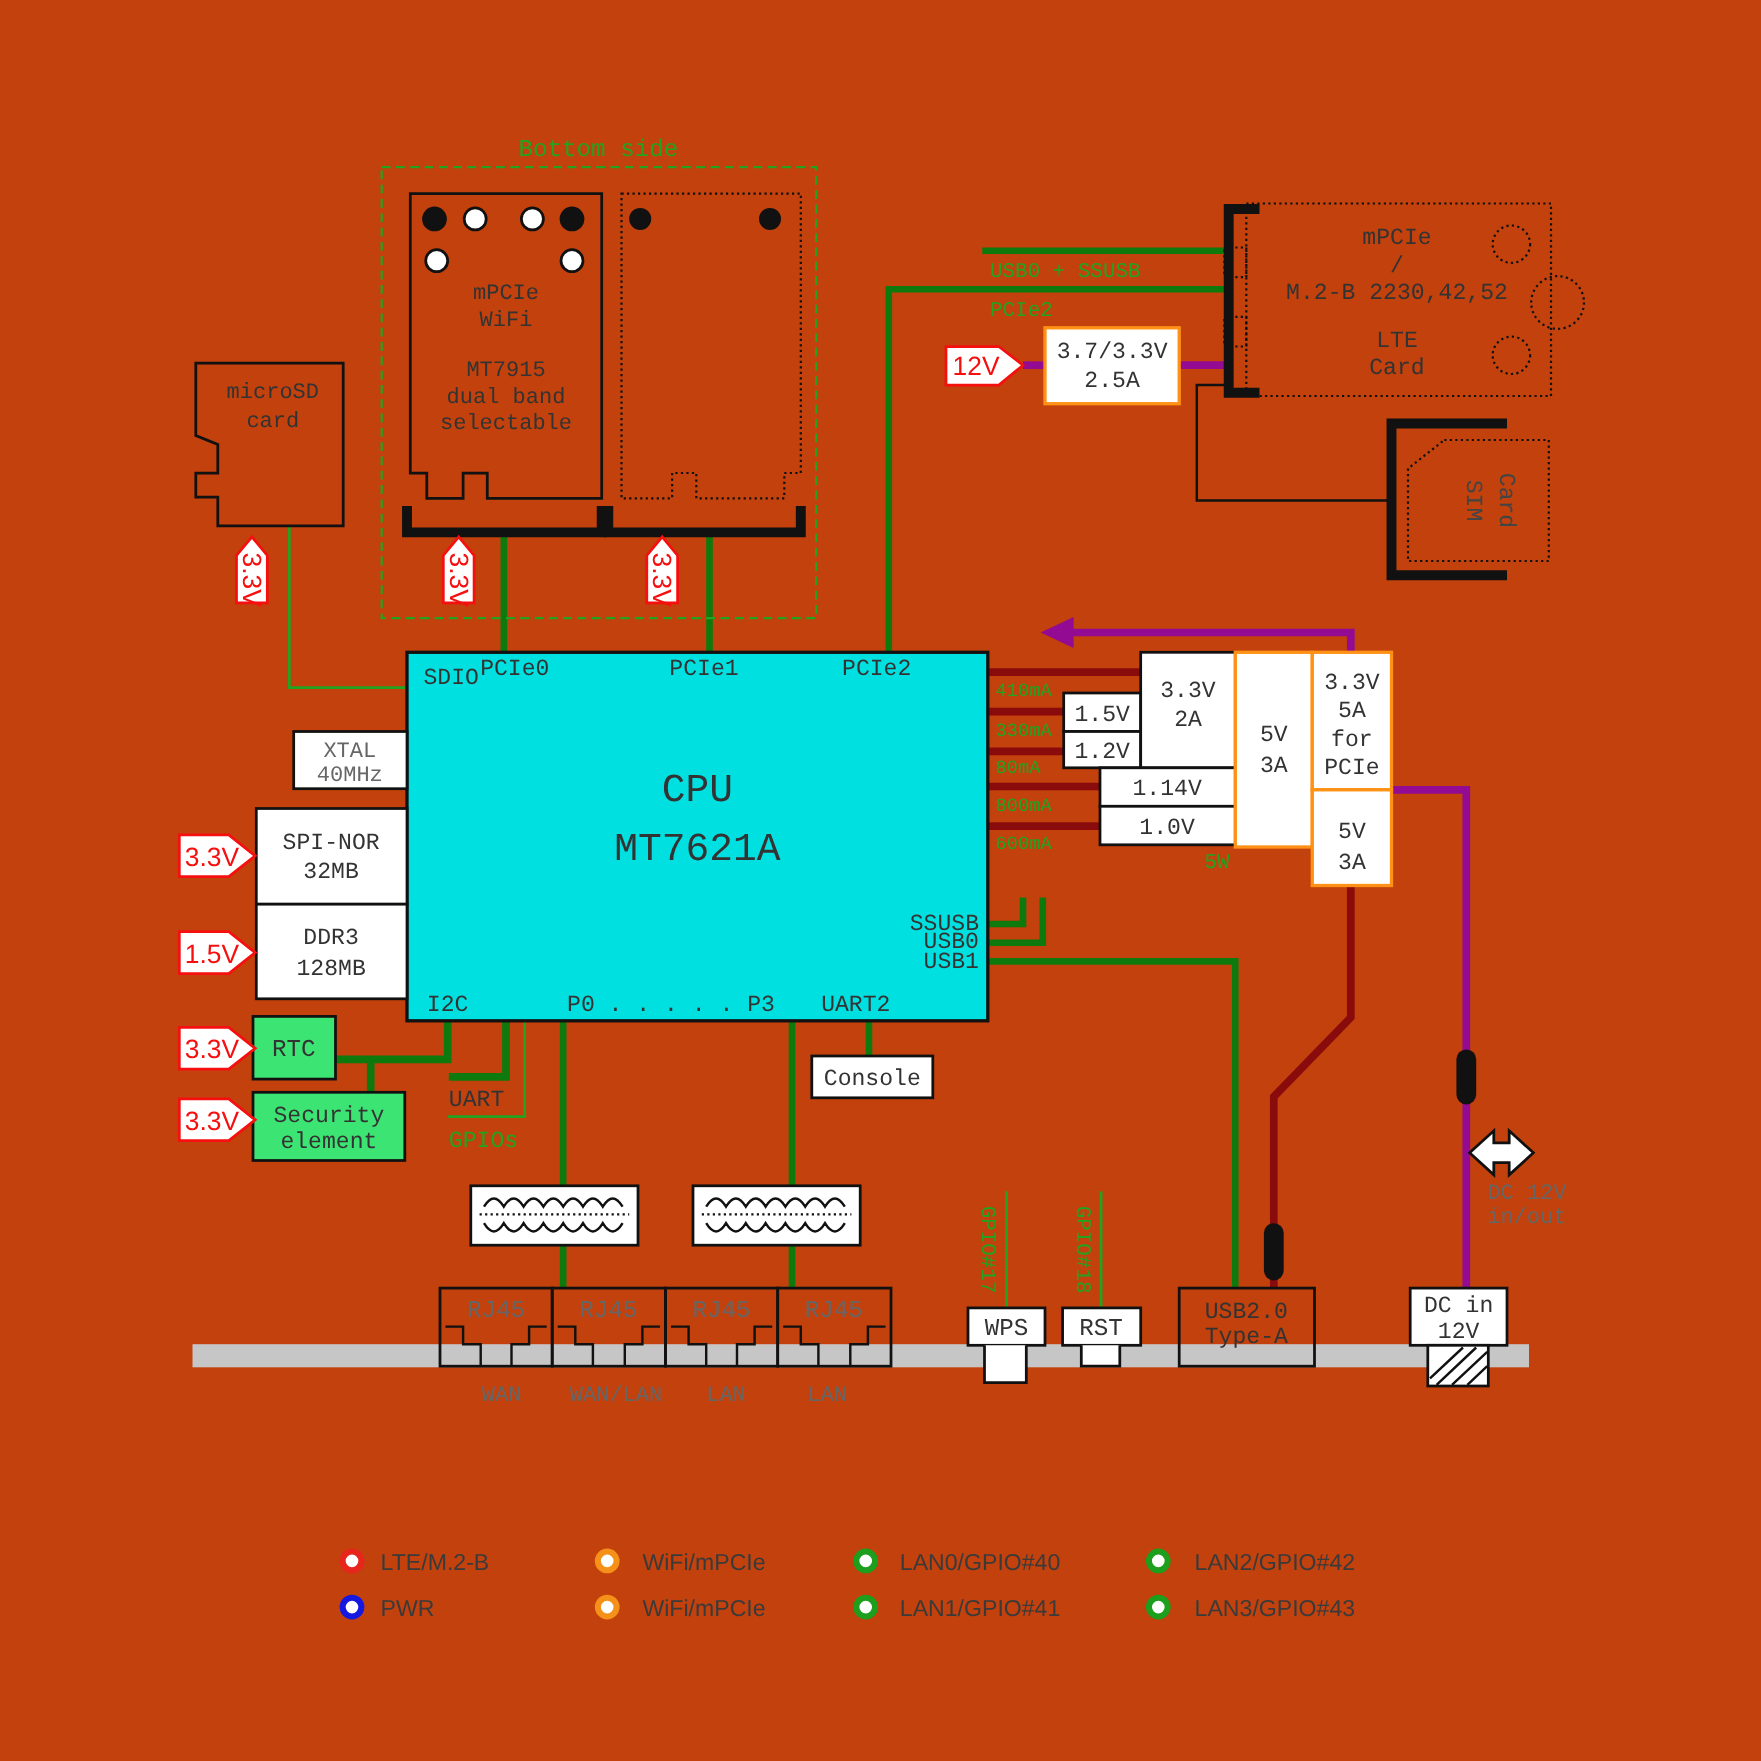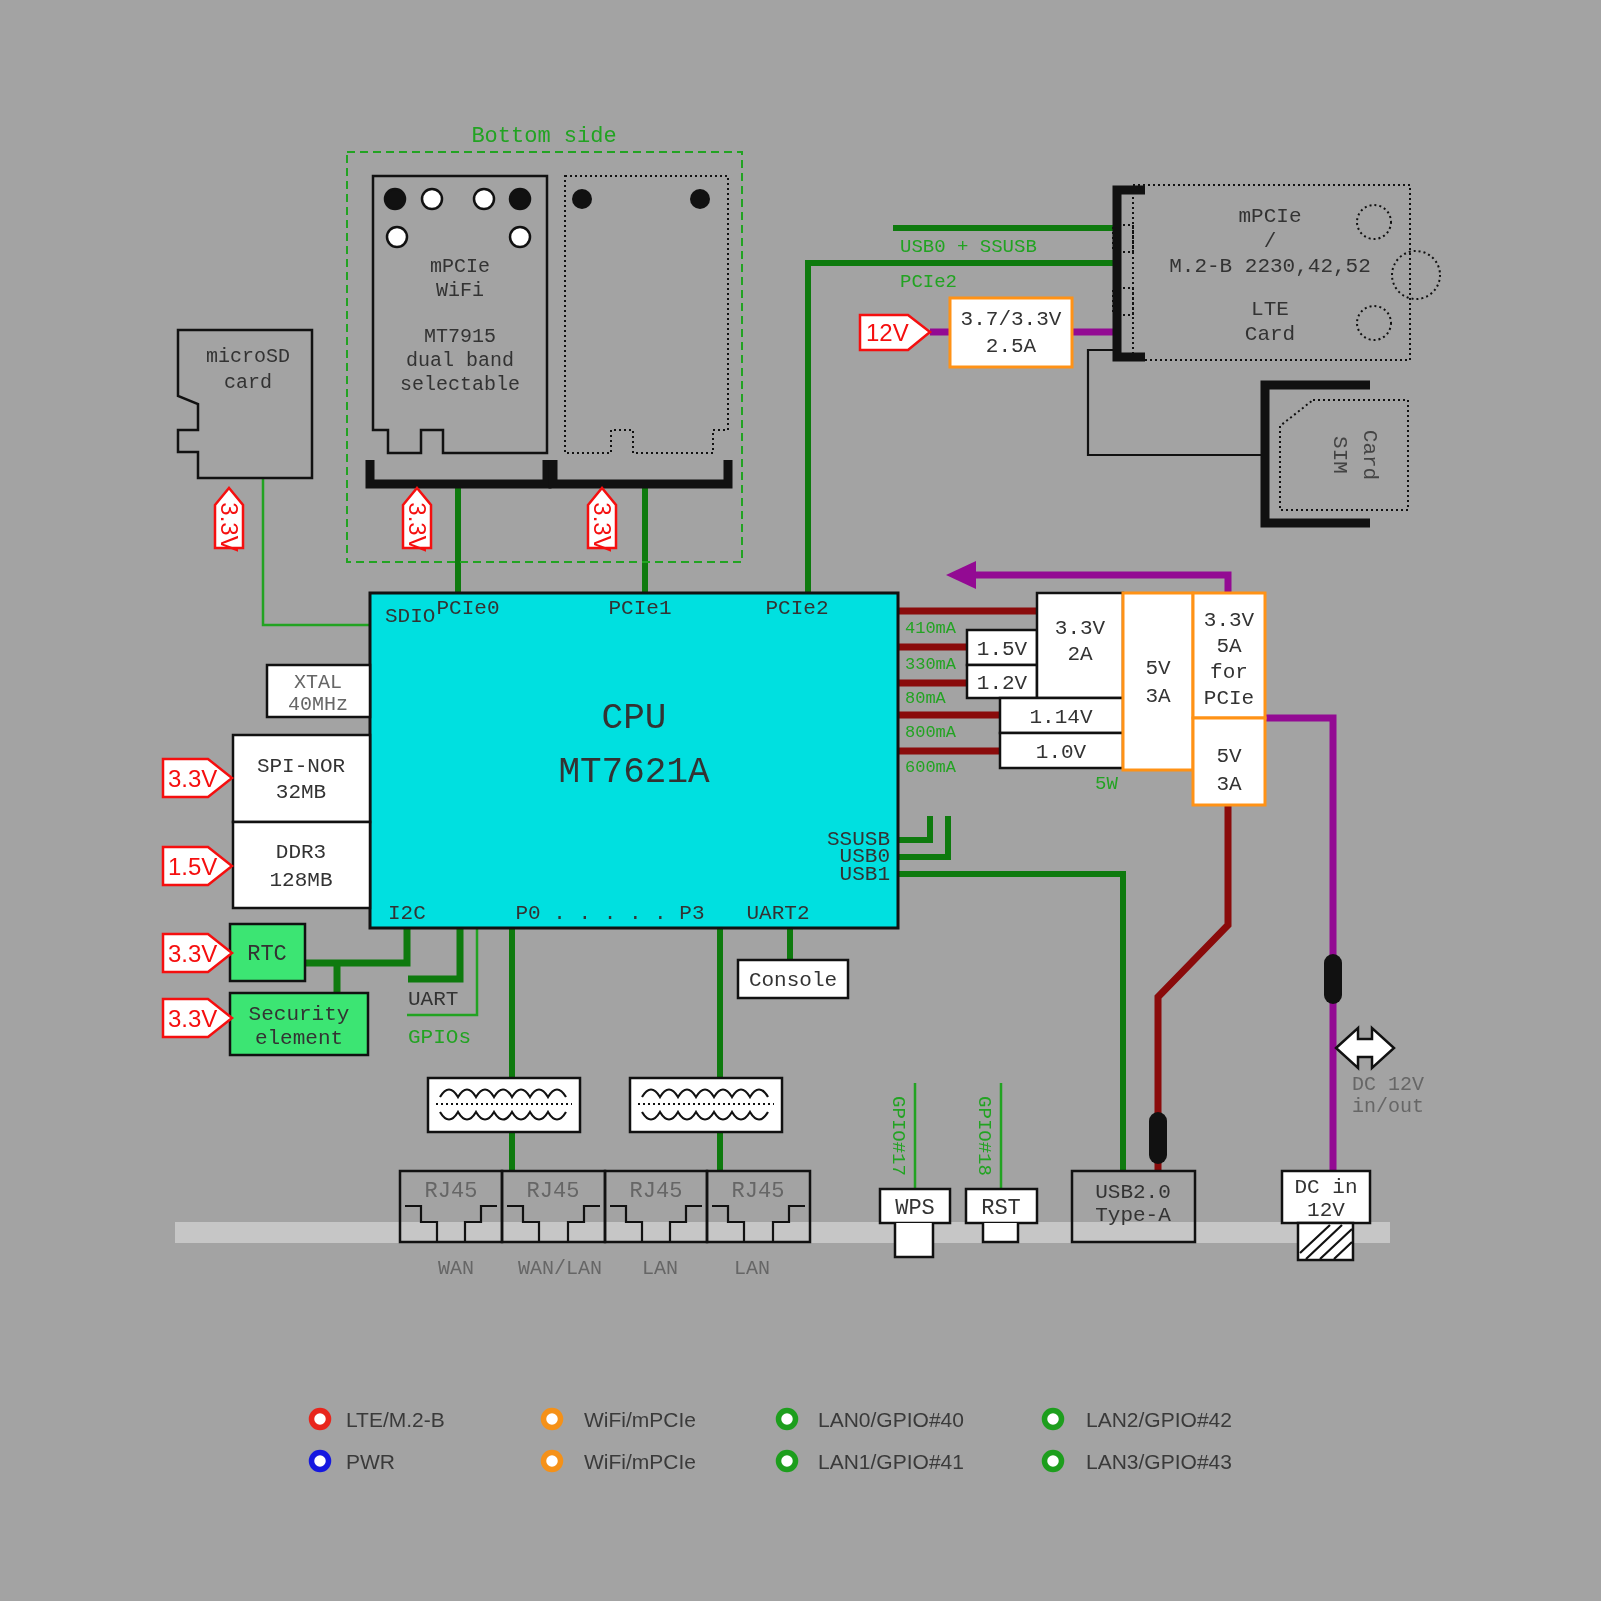--- a/index.html
+++ b/index.html
@@ -1,16 +1,16 @@
 <!DOCTYPE html>
 <html><head>
 <meta charset="utf-8">
 <style>
   html,body{margin:0;padding:0;background:#ffffff;}
-  .stage{width:1601px;height:1601px;position:relative;background:#a3a3a3;}
+  .stage{width:1601px;height:1601px;position:relative;background:#c2410c;}
   svg text{font-family:"Liberation Mono","DejaVu Sans Mono",monospace;fill:#333;}
   .md{font-size:21px;}
   .sm{font-size:19px;}
   .xs{font-size:17px;}
   .lg{font-size:36px;}
   .t20{font-size:20px;}
   .t22{font-size:22px;}
   .mid{text-anchor:middle;}
   .end{text-anchor:end;}
   .green{fill:#22a322;}

